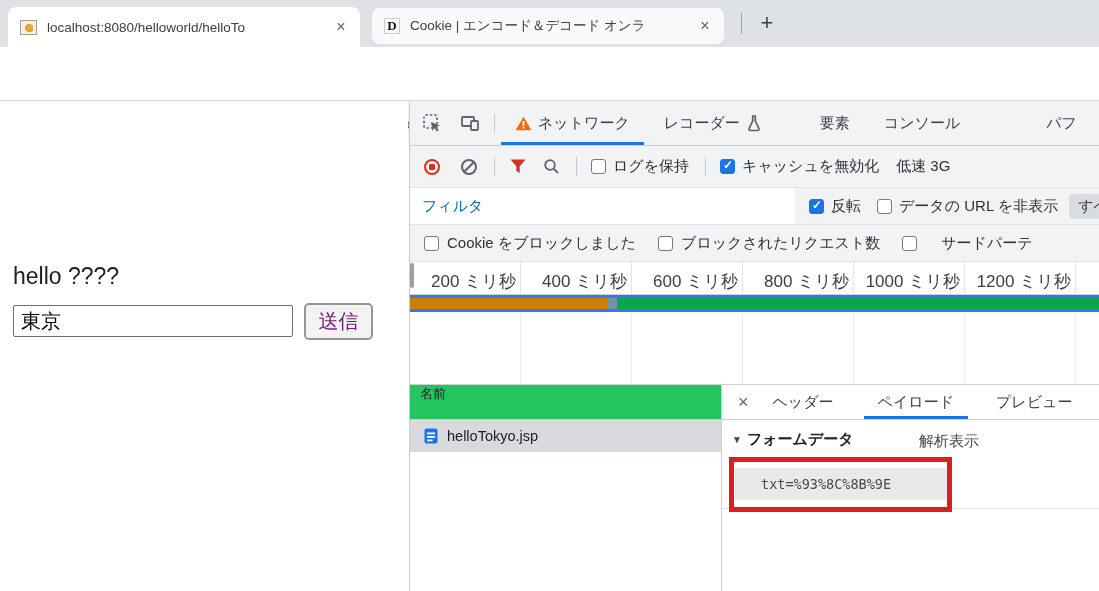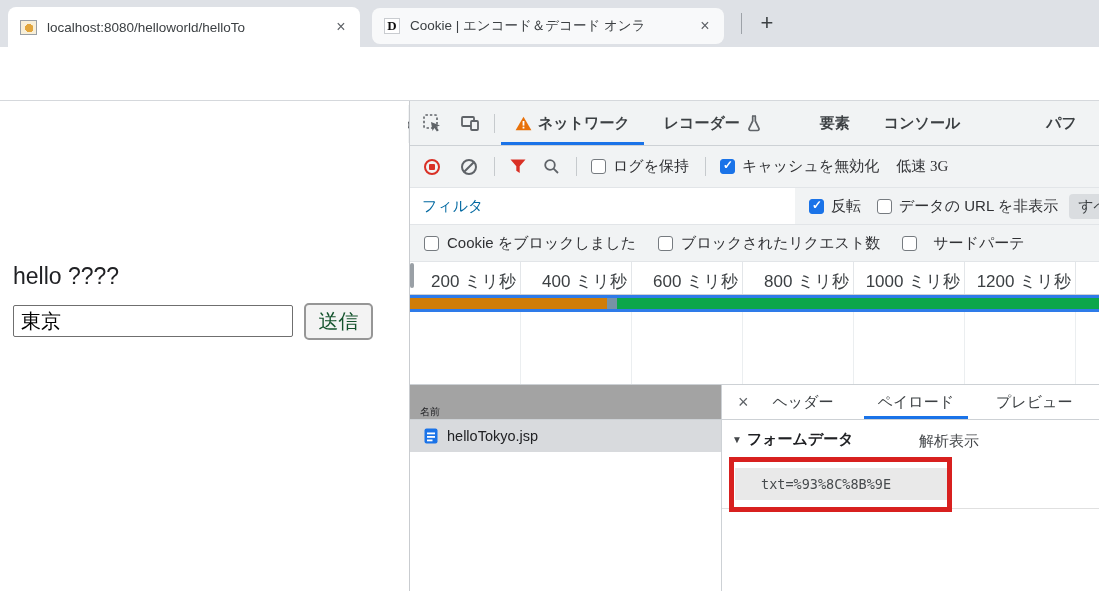--- a/index.html
+++ b/index.html
@@ -41,33 +41,33 @@
 
   
   .page{ position:absolute; left:0; top:101px; width:408px; height:490px; background:#fff; }
   .page .h1{ position:absolute; left:13px; top:122px; font-size:23px; }
   .page .h2{ position:absolute; left:13px; top:162px; font-size:23px; }
   .page input.txt{ position:absolute; left:13px; top:204px; width:280px; height:32px;
                    border:1px solid #6F6F6F; border-radius:2px; font-size:20px; padding:0 7px;
                    font-family:"Liberation Sans",sans-serif; color:#000; }
   .page .submit{ position:absolute; left:304px; top:202px; width:69px; height:37px;
                  background:#F3F3F3; border:2px solid #969696; border-radius:5px;
-                 font-size:20px; font-family:"Liberation Sans",sans-serif; color:#14532d;
+                 font-size:20px; font-family:"Liberation Sans",sans-serif; color:#701a75;
                  display:flex; align-items:center; justify-content:center; }
 
   
   .devtools{ position:absolute; left:409px; top:101px; width:690px; height:490px;
              background:#fff; border-left:1px solid #C9CCD0; font-size:15px; color:#303134; }
   .row{ display:flex; align-items:center; overflow:hidden; white-space:nowrap; }
-  .dt-tabbar{ height:45px; background:#F1F3F4; border-bottom:1px solid #CDD1D5;font-weight:bold; }
+  .dt-tabbar{ height:45px; background:#F1F3F4; border-bottom:1px solid #CDD1D5; }
   .tool-tab{ height:100%; display:flex; align-items:center; gap:6px; padding:0 14px; position:relative; color:#3C4043; }
   .tool-tab.active::after{ content:""; position:absolute; left:0; right:0; bottom:0; height:3px; background:#1A73E8; }
   .vsep{ width:1px; height:19px; background:#C6CACD; flex:none; }
 
-  .dt-actionbar{ height:42px; background:#F1F3F4; border-bottom:1px solid #E2E5E8;font-family:Liberation Serif, serif; }
+  .dt-actionbar{ height:42px; background:#F1F3F4; border-bottom:1px solid #E2E5E8; }
   .rec{ width:16px; height:16px; border:2.5px solid #D93025; border-radius:50%;
         display:flex; align-items:center; justify-content:center; flex:none; }
   .rec i{ width:6px; height:6px; background:#D93025; border-radius:1px; }
   .cb{ width:15px; height:15px; border:1.5px solid #767B80; border-radius:3px; background:#fff;
        flex:none; position:relative; }
   .cb.checked{ background:#1A73E8; border-color:#1A73E8; }
   .cb.checked::after{ content:"✓"; position:absolute; left:2px; top:-2px; color:#fff;
                       font-size:12px; font-weight:bold; }
   .dt-filterbar{ height:37px; background:#F1F3F4; border-bottom:1px solid #E2E5E8; }
   .filter-input{ flex:0 0 385px; height:100%; background:#fff; display:flex; align-items:center;
@@ -82,22 +82,22 @@
   .overview{ height:17px; }
   .ov-blue{ height:3px; background:#2E7BE9; }
   .ov-band{ height:11px; display:flex; }
   .ov-orange{ width:197px; background:#D07D08; }
   .ov-gray{ width:10px; background:#7792A5; }
   .ov-green{ flex:1; background:#0CA64A; }
   .waterfall{ height:73px; background:#fff; border-bottom:1px solid #CDD1D5;
               background-image:repeating-linear-gradient(to right, transparent 0 110px, #EBEEF0 110px 111px); }
 
   .net-table{ position:absolute; left:0; top:284px; width:311px; bottom:0; background:#fff; }
-  .net-head{ height:35px; display:flex; align-items:flex-end; padding-left:10px; font-size:10px;
-             color:#202124; background:#a3a3a3; border-bottom:1px solid #CDD1D5; }
+  .net-head{ height:35px; display:flex; align-items:flex-start; padding-left:10px; font-size:13px;
+             color:#202124; background:#22c55e; border-bottom:1px solid #CDD1D5; }
   .net-row{ height:32px; display:flex; align-items:center; padding-left:14px; gap:9px;
             background:#D8DADD; font-size:14.5px; color:#202124; }
   .payload{ position:absolute; left:311px; top:284px; right:0; bottom:0; background:#fff;
             border-left:1px solid #CDD1D5; }
   .pl-tabs{ height:35px; display:flex; align-items:center; border-bottom:1px solid #CDD1D5; color:#3C4043; }
   .pl-close{ margin-left:16px; font-size:18px; color:#5F6368; }
   .pl-tab{ height:100%; display:flex; align-items:center; padding:0 14px;font-family:Liberation Mono, monospace; }
   .pl-tab.active{ border-bottom:3px solid #1A73E8; padding-top:3px; }
   .pl-body{ position:relative; height:171px; }
   .form-head{ position:absolute; left:10px; top:10px; display:flex; align-items:center; gap:5px; }
@@ -230,21 +230,21 @@
       <span class="pill" style="margin-left:11px">すべて</span>
 
     </div>
 
     <div class="row dt-blockbar">
       <span class="cb" style="margin-left:14px"></span>
       <span style="margin-left:8px">Cookie をブロックしました</span>
       <span class="cb" style="margin-left:22px"></span>
       <span style="margin-left:8px">ブロックされたリクエスト数</span>
       <span class="cb" style="margin-left:22px"></span>
-      <span style="margin-left:16px">サードパーテ</span>
+      <span style="margin-left:24px">サードパーテ</span>
     </div>
 
     <div class="ruler">
       <div class="handle"></div>
       <span class="tick" style="right:583px">200 ミリ秒</span>
       <span class="tick" style="right:472px">400 ミリ秒</span>
       <span class="tick" style="right:361px">600 ミリ秒</span>
       <span class="tick" style="right:250px">800 ミリ秒</span>
       <span class="tick" style="right:139px">1000 ミリ秒</span>
       <span class="tick" style="right:28px">1200 ミリ秒</span>

